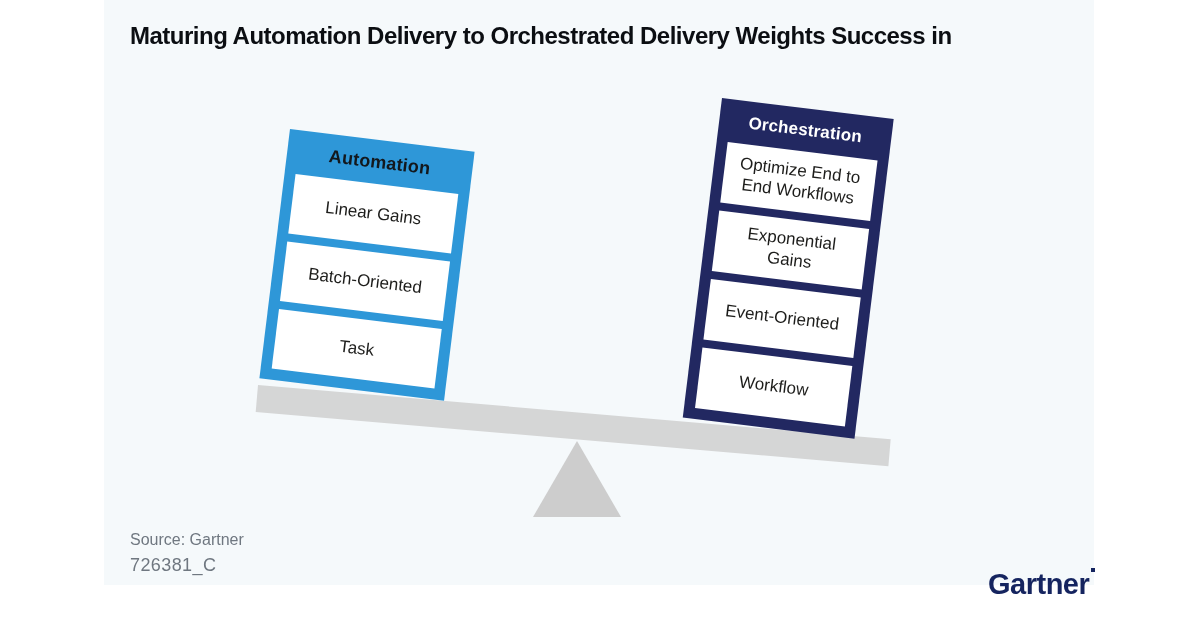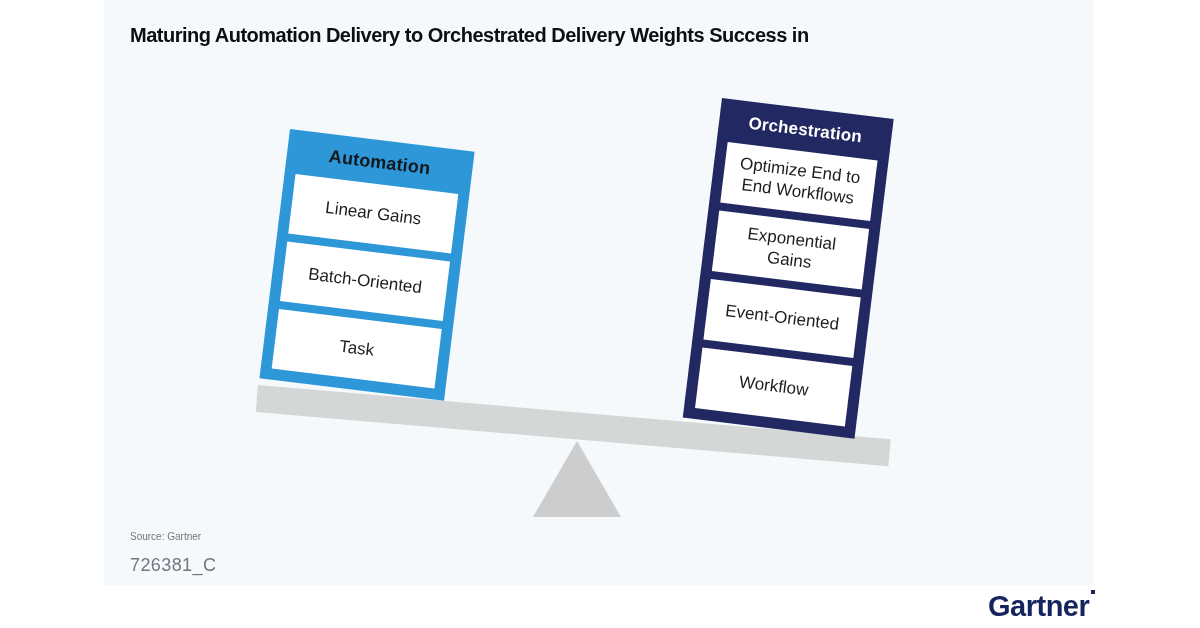--- a/index.html
+++ b/index.html
@@ -14,21 +14,21 @@
   .panel-bg {
     position: absolute;
     left: 104px; top: 0;
     width: 990px; height: 585px;
     background: #F5F9FB;
   }
   .title {
     position: absolute;
     left: 130px; top: 20px;
     width: 960px;
-    font-size: 20px;
+    font-size: 24px;
     font-weight: bold;
     color: #0b0e12;
     line-height: 31px;
     letter-spacing: -0.5px;
   }
   .title .tline { display: block; }
 
   
   .weight-box {
     position: absolute;
@@ -99,33 +99,33 @@
     width: 0; height: 0;
     border-left: 44px solid transparent;
     border-right: 44px solid transparent;
     border-bottom: 76px solid #CDCDCD;
   }
 
   
   .source-text {
     position: absolute;
     left: 130px; top: 531px;
-    font-size: 10px;
+    font-size: 16px;
     color: #6F7780;
   }
   .doc-id {
     position: absolute;
     left: 130px; top: 555px;
     font-size: 18px;
     color: #6F7780;
     letter-spacing: 0.4px;
   }
   .gartner-logo {
     position: absolute;
-    left: 988px; top: 590px;
+    left: 988px; top: 568px;
     font-size: 29px;
     font-weight: bold;
     color: #15245F;
     letter-spacing: -0.5px;
     display: flex;
   }
   .gartner-logo .reg-mark {
     display: inline-block;
     width: 4px; height: 4px;
     background: #15245F;

